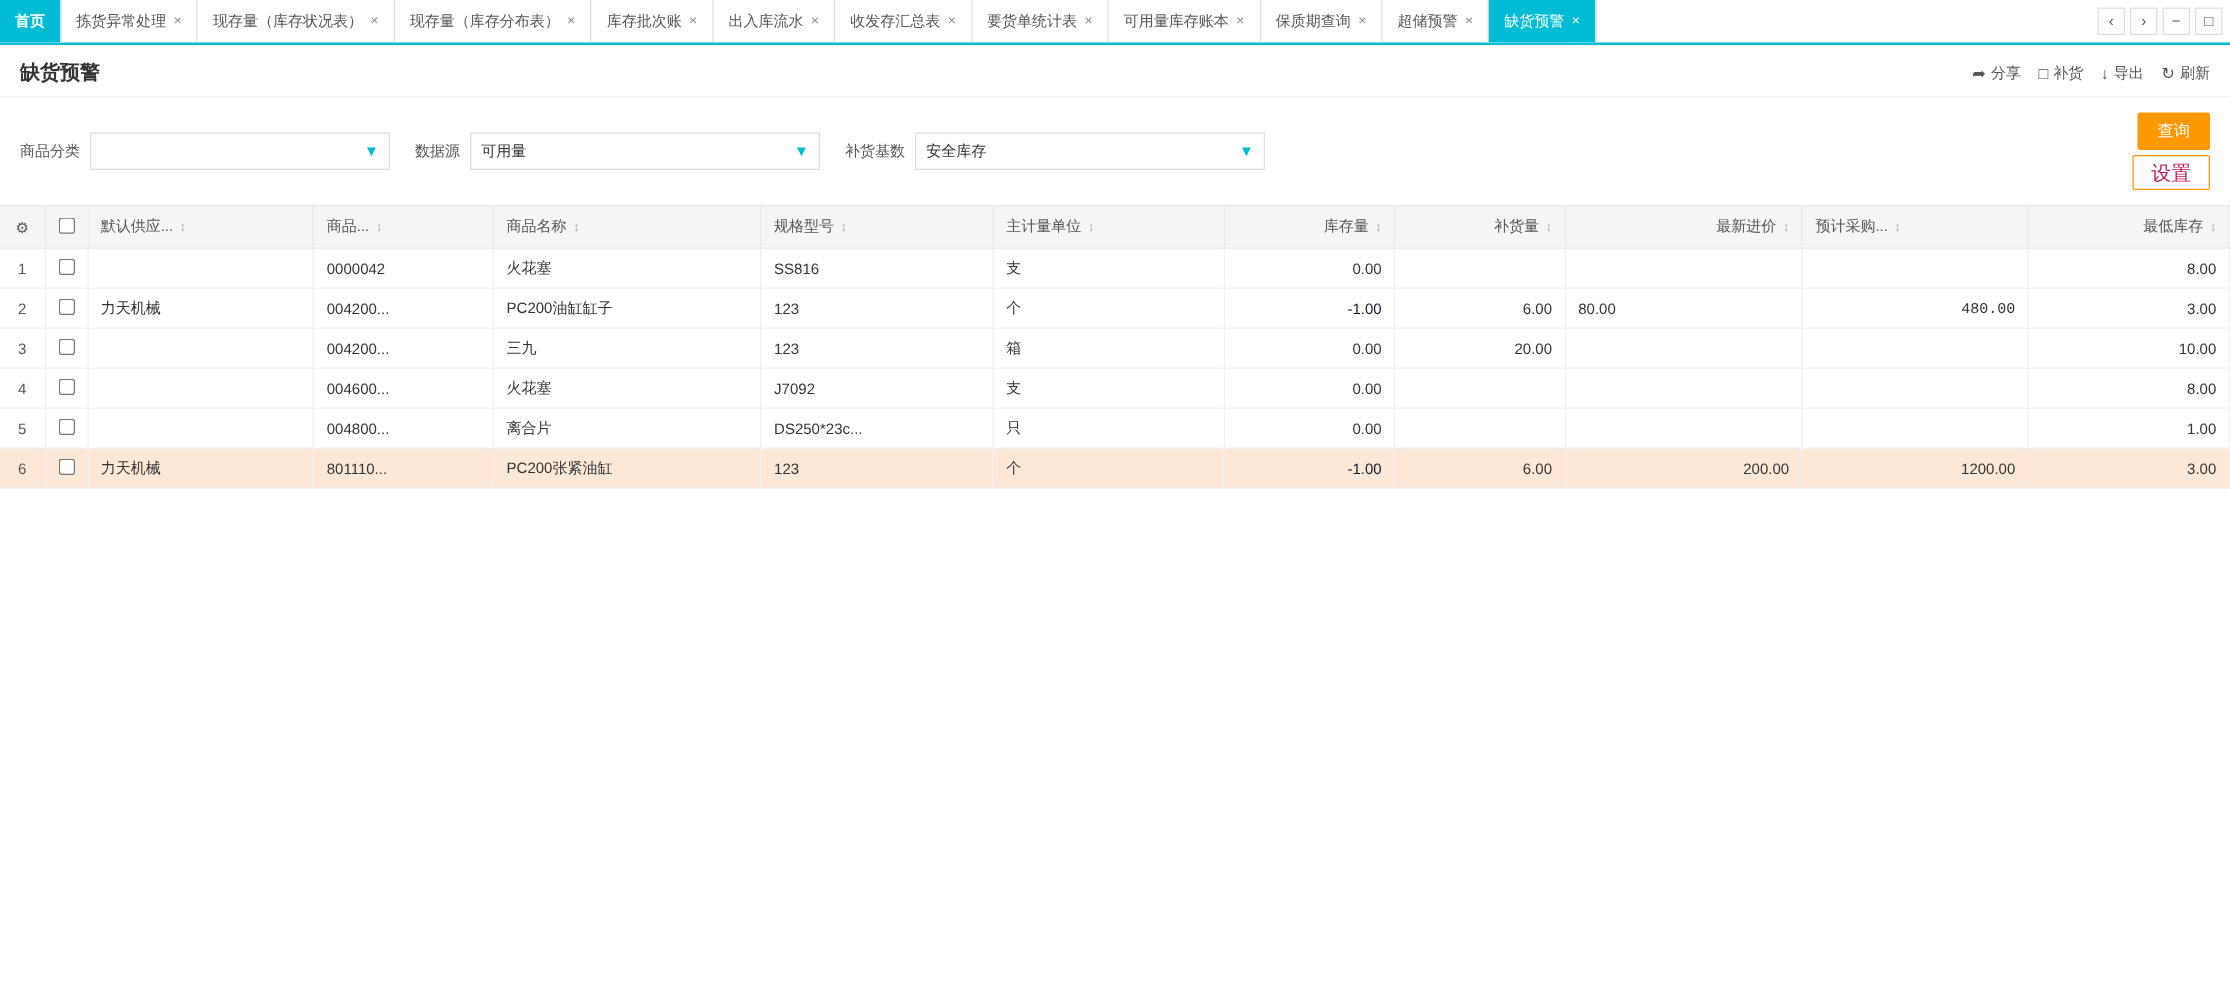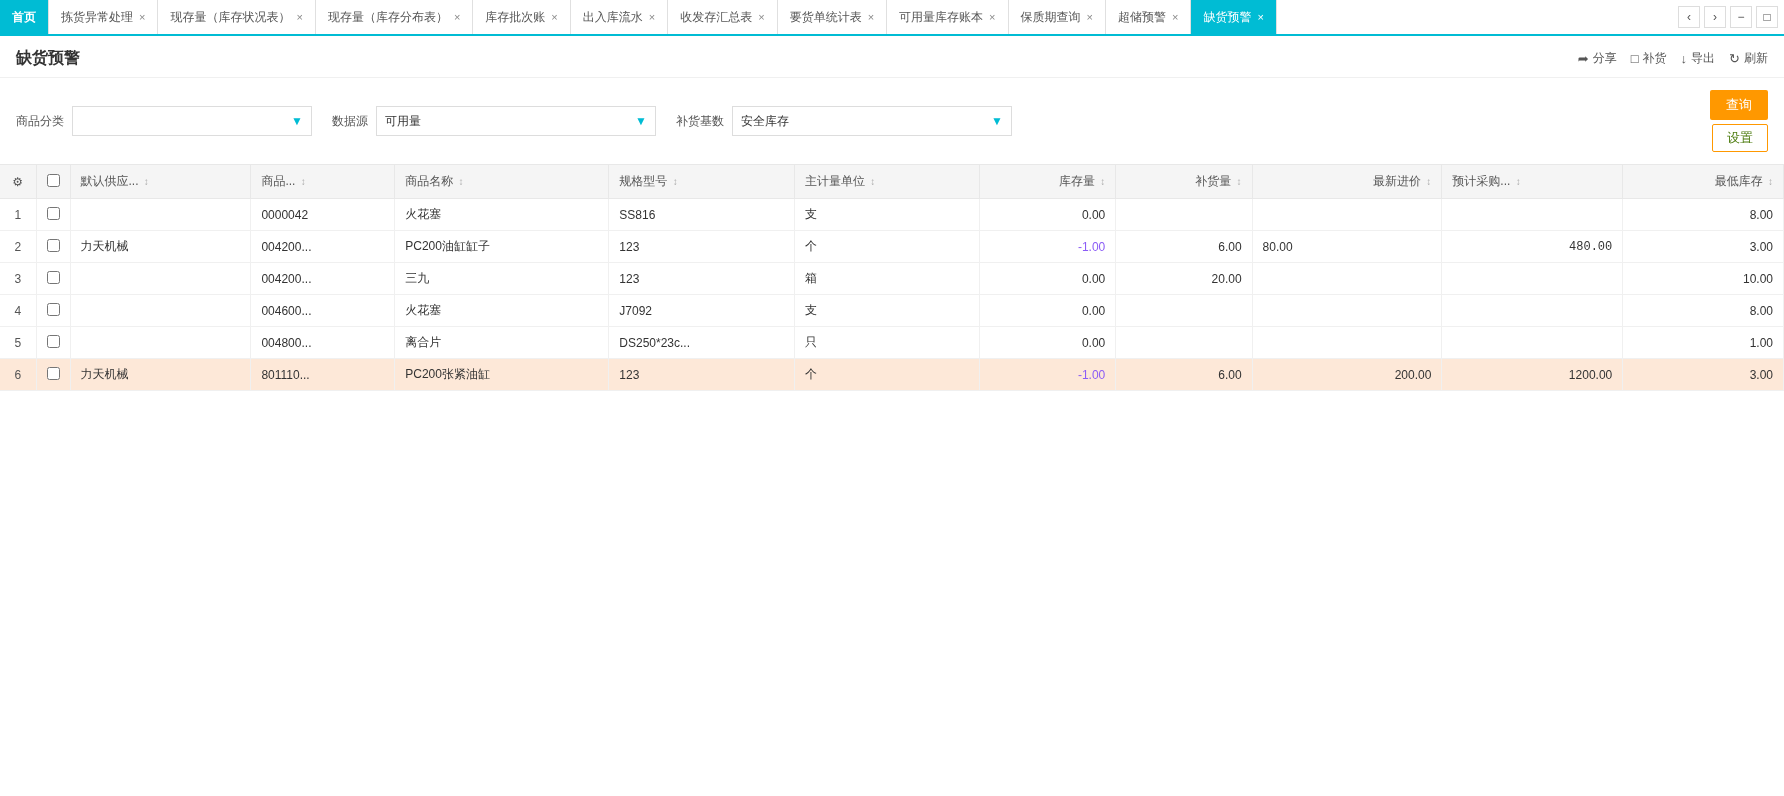--- a/index.html
+++ b/index.html
@@ -139,24 +139,24 @@
       color: #fff;
       border: none;
       padding: 6px 16px;
       font-size: 13px;
       cursor: pointer;
       border-radius: 2px;
       height: 30px;
     }
     .btn-settings {
       background: #fff;
-      color: #4d7c0f;
+      color: #be185d;
       border: 1px solid #ff9800;
       padding: 4px 14px;
-      font-size: 13px;
+      font-size: 16px;
       cursor: pointer;
       border-radius: 2px;
       height: 28px;
     }
     .right-btns {
       margin-left: auto;
       display: flex;
       flex-direction: column;
       gap: 4px;
       align-items: flex-end;
@@ -202,21 +202,21 @@
       width: 36px;
       text-align: center;
       color: #555;
     }
     .num-cell { color: #555; text-align: center; width: 36px; }
     .checkbox-cell { width: 30px; text-align: center; }
     
     input[type="checkbox"] { cursor: pointer; }
 
     
-    .negative { color: #8b5cf6; }
+    .negative { color: #0f172a; }
   </style>
 </head>
 <body>
 
 <div class="tab-bar">
   <div class="tab-item home">
     <span>首页</span>
   </div>
   <div class="tab-item">
     <span>拣货异常处理</span>

